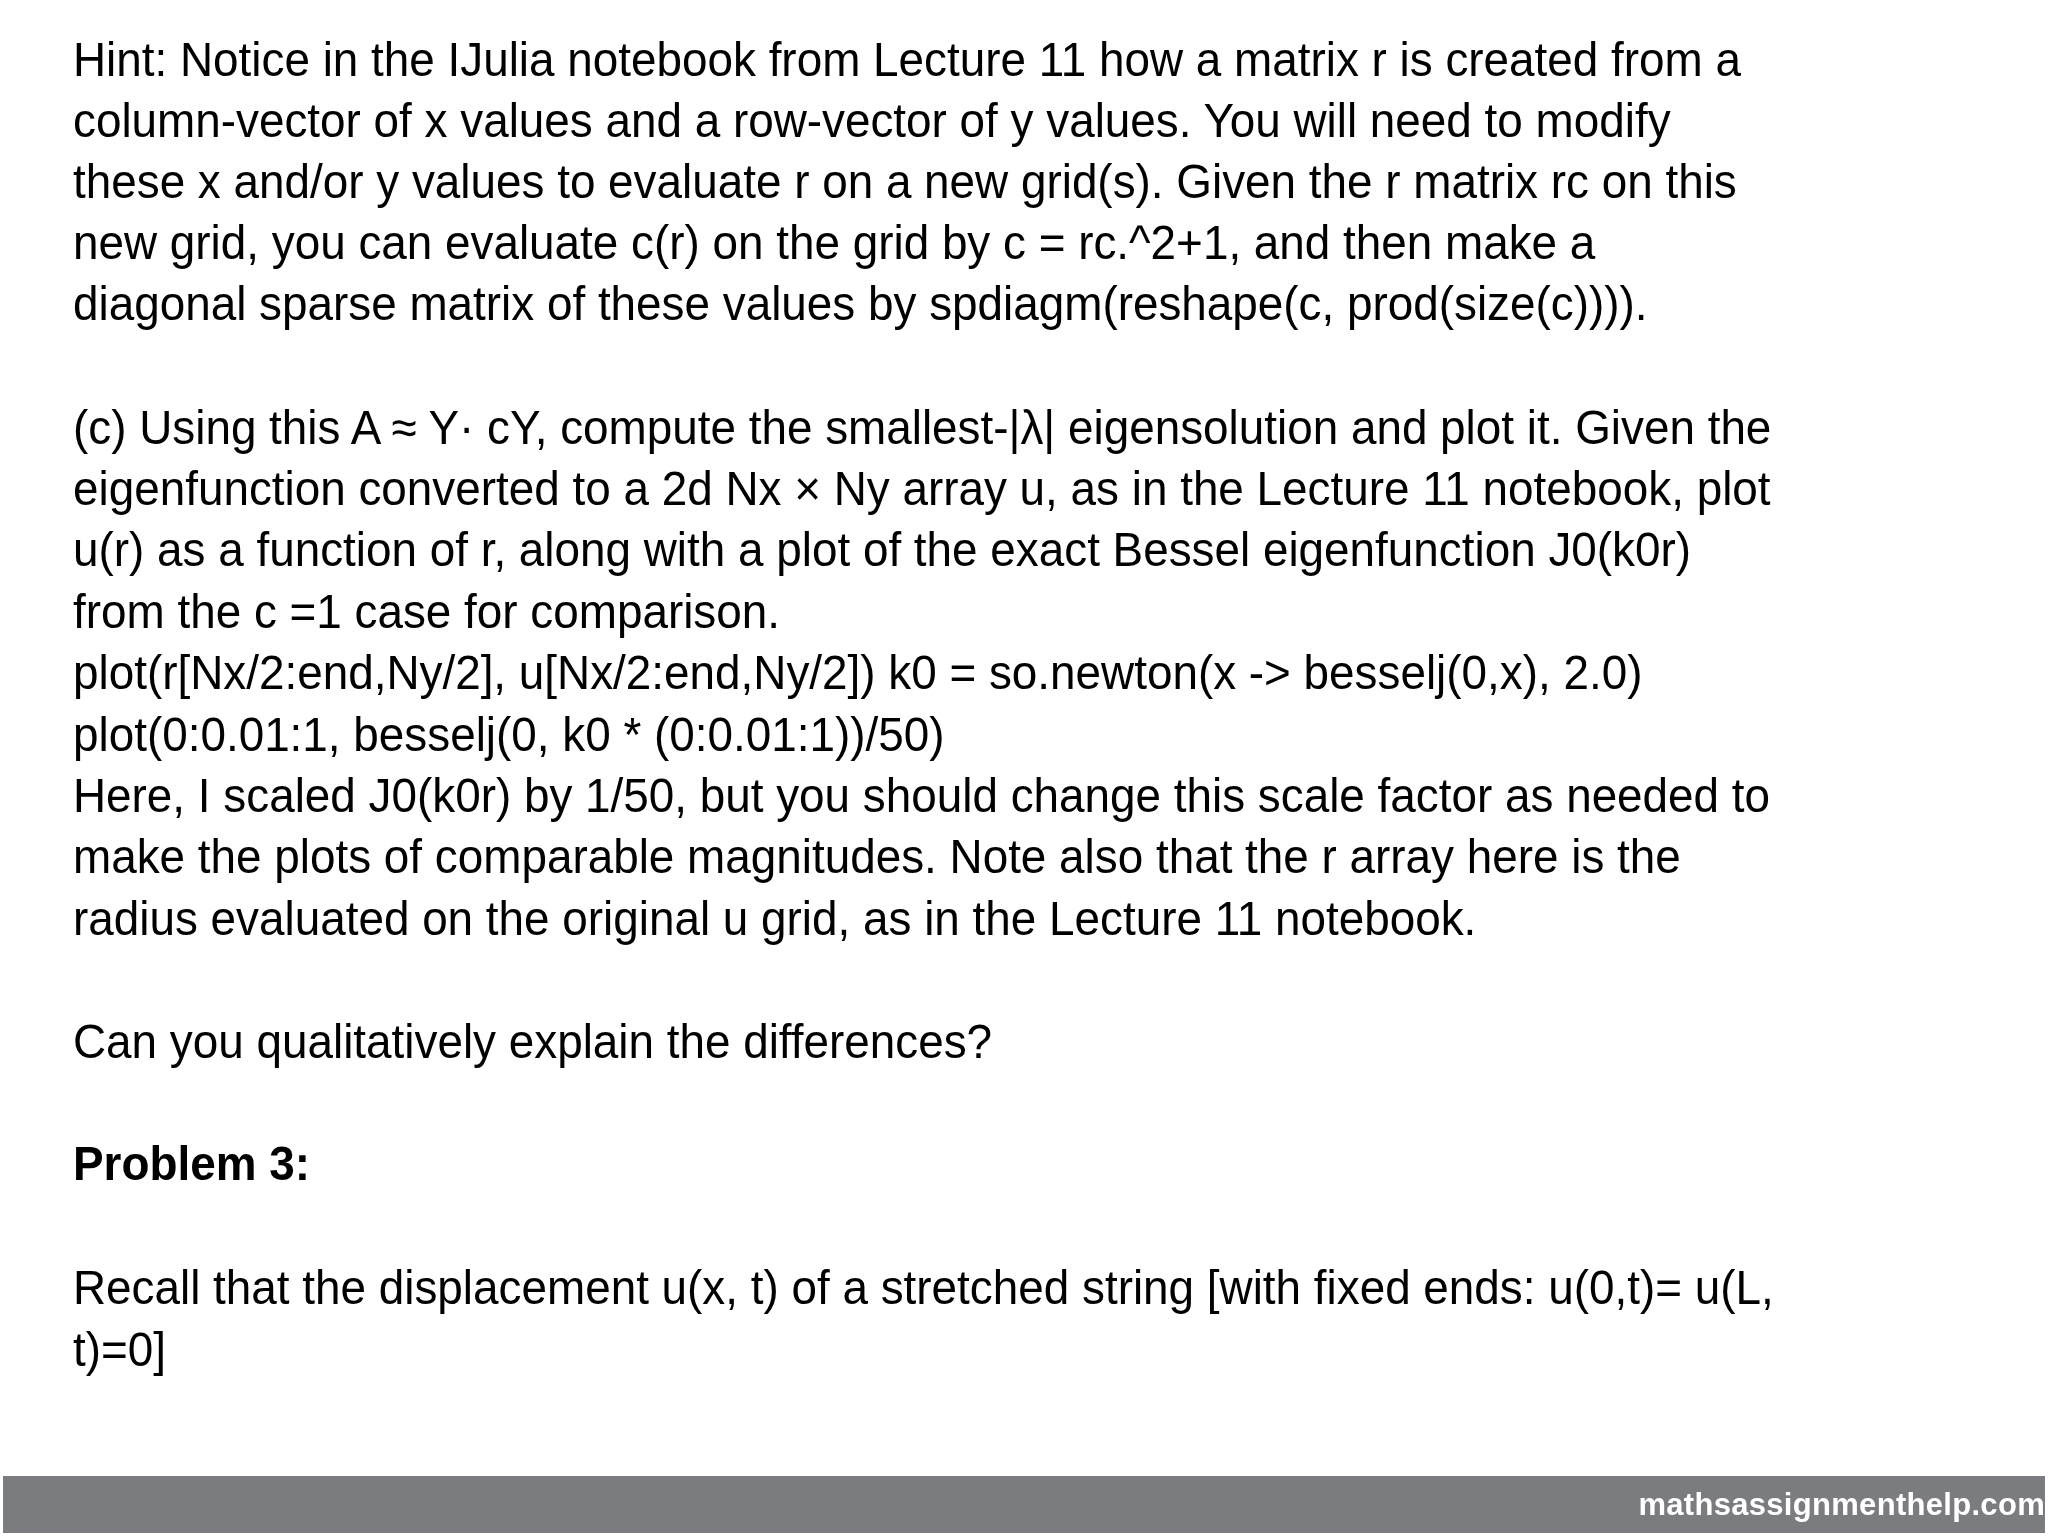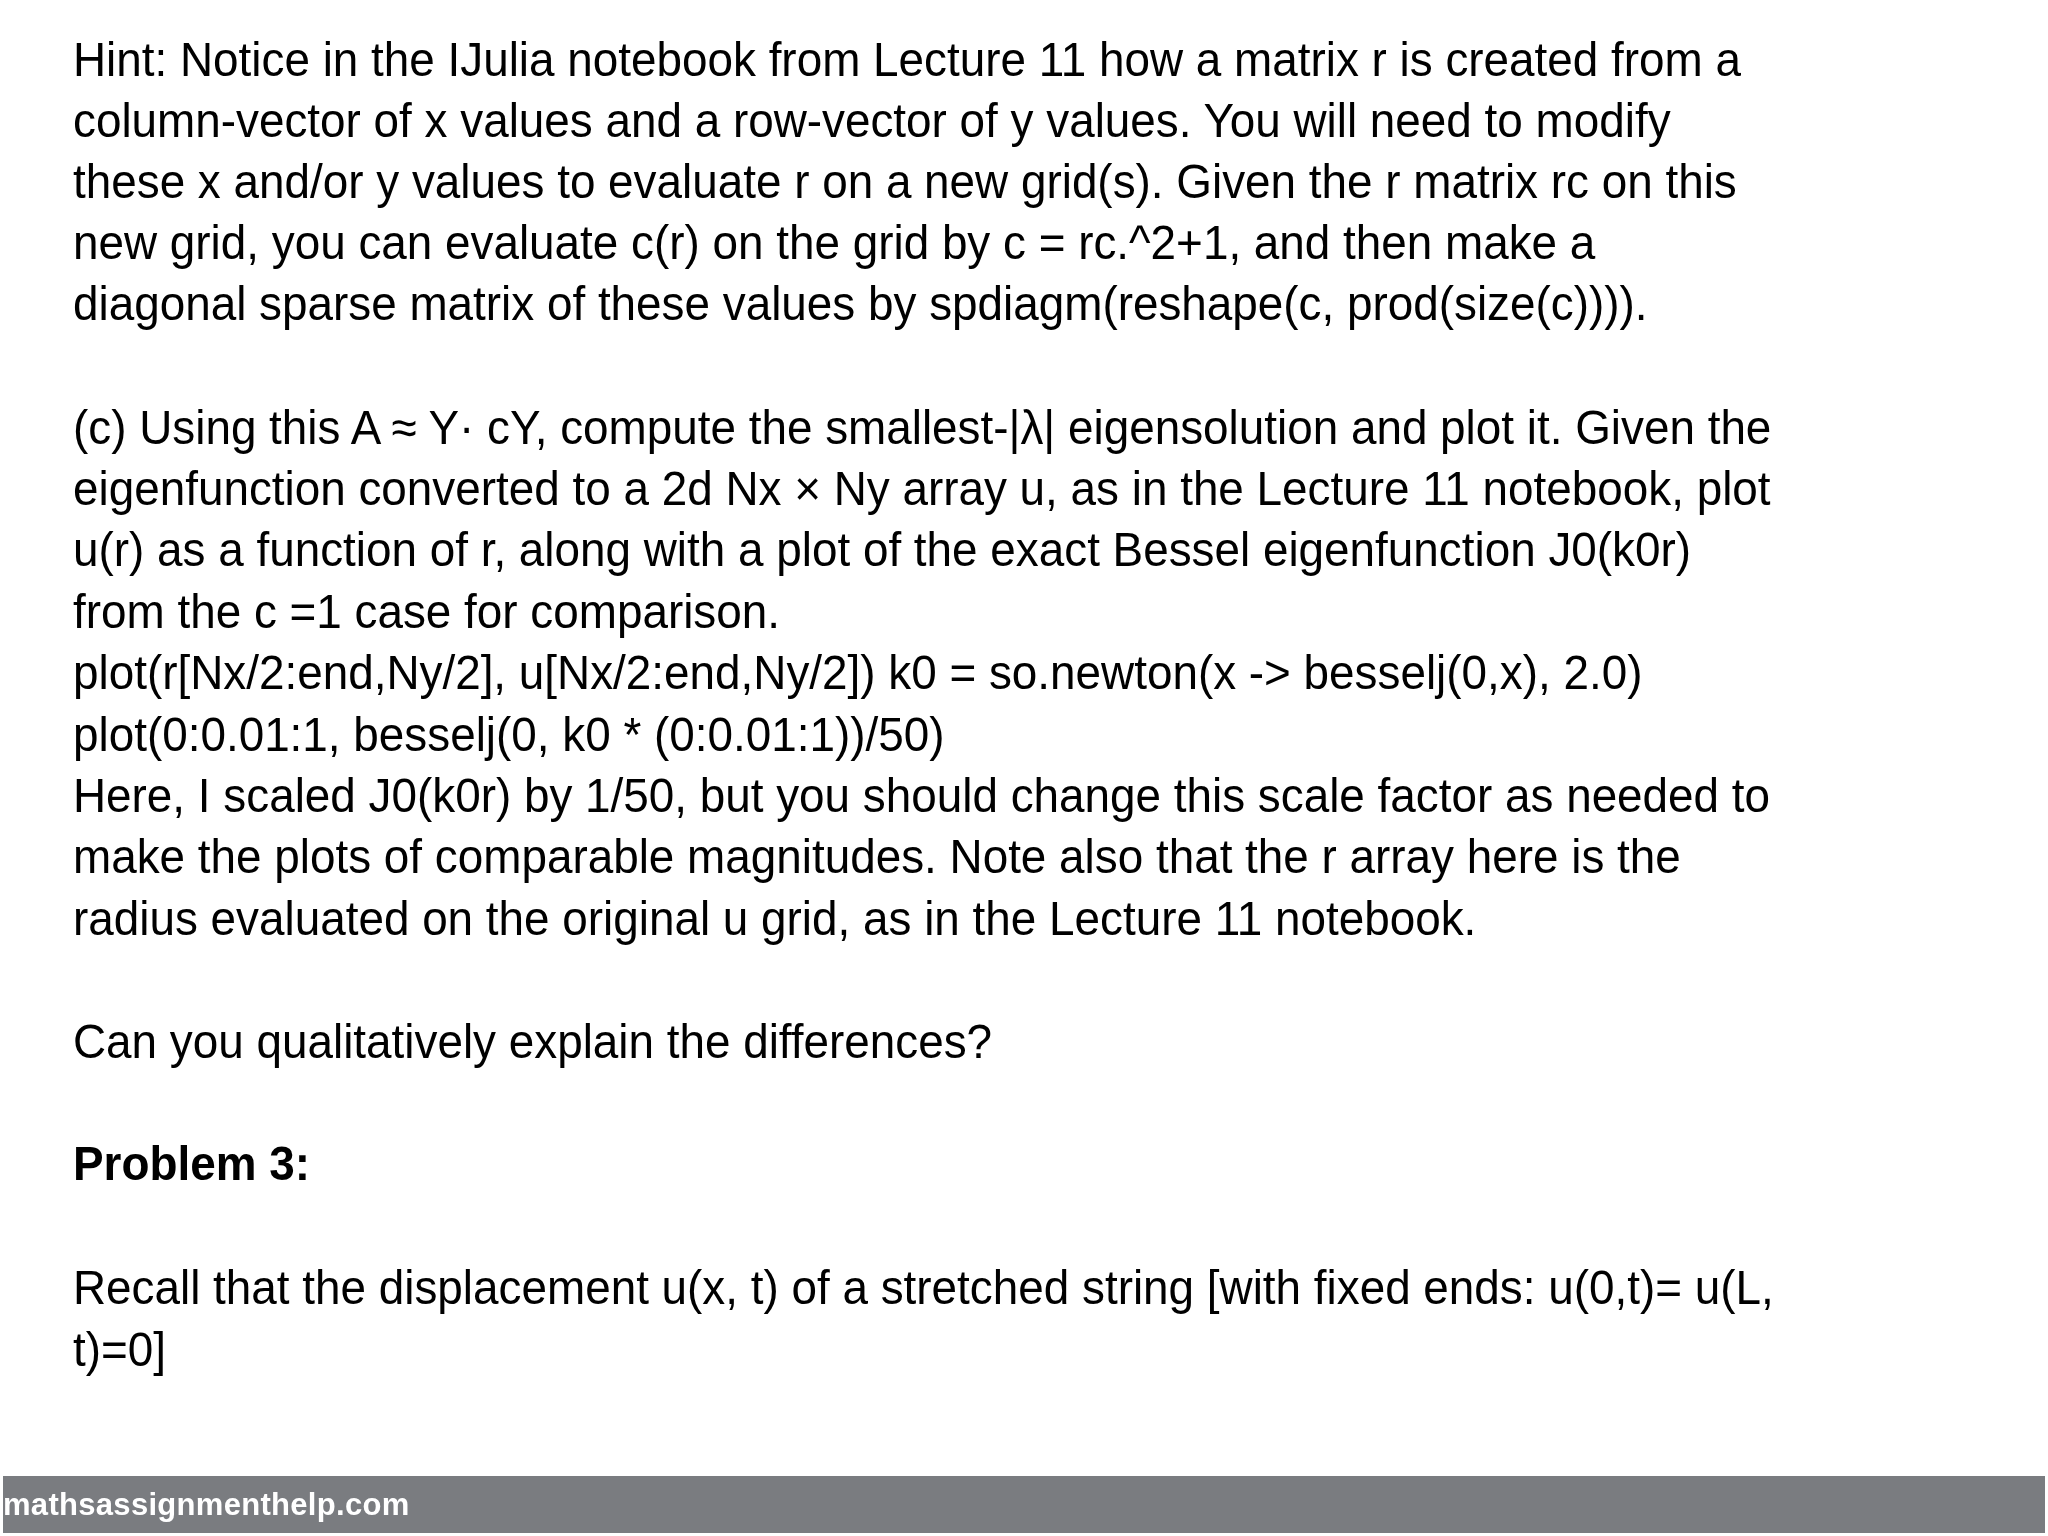--- a/index.html
+++ b/index.html
@@ -36,21 +36,21 @@
     }
     .footer {
       position: absolute;
       left: 3px;
       right: 3px;
       top: 1476px;
       height: 57px;
       background: #7a7c80;
       display: flex;
       align-items: center;
-      justify-content: flex-start;
+      justify-content: flex-end;
     }
     .footer-text {
       color: #ffffff;
       font-weight: bold;
       font-size: 31px;
       font-family: "Liberation Sans", sans-serif;
       letter-spacing: 0.3px;
     }
   </style>
 </head>

